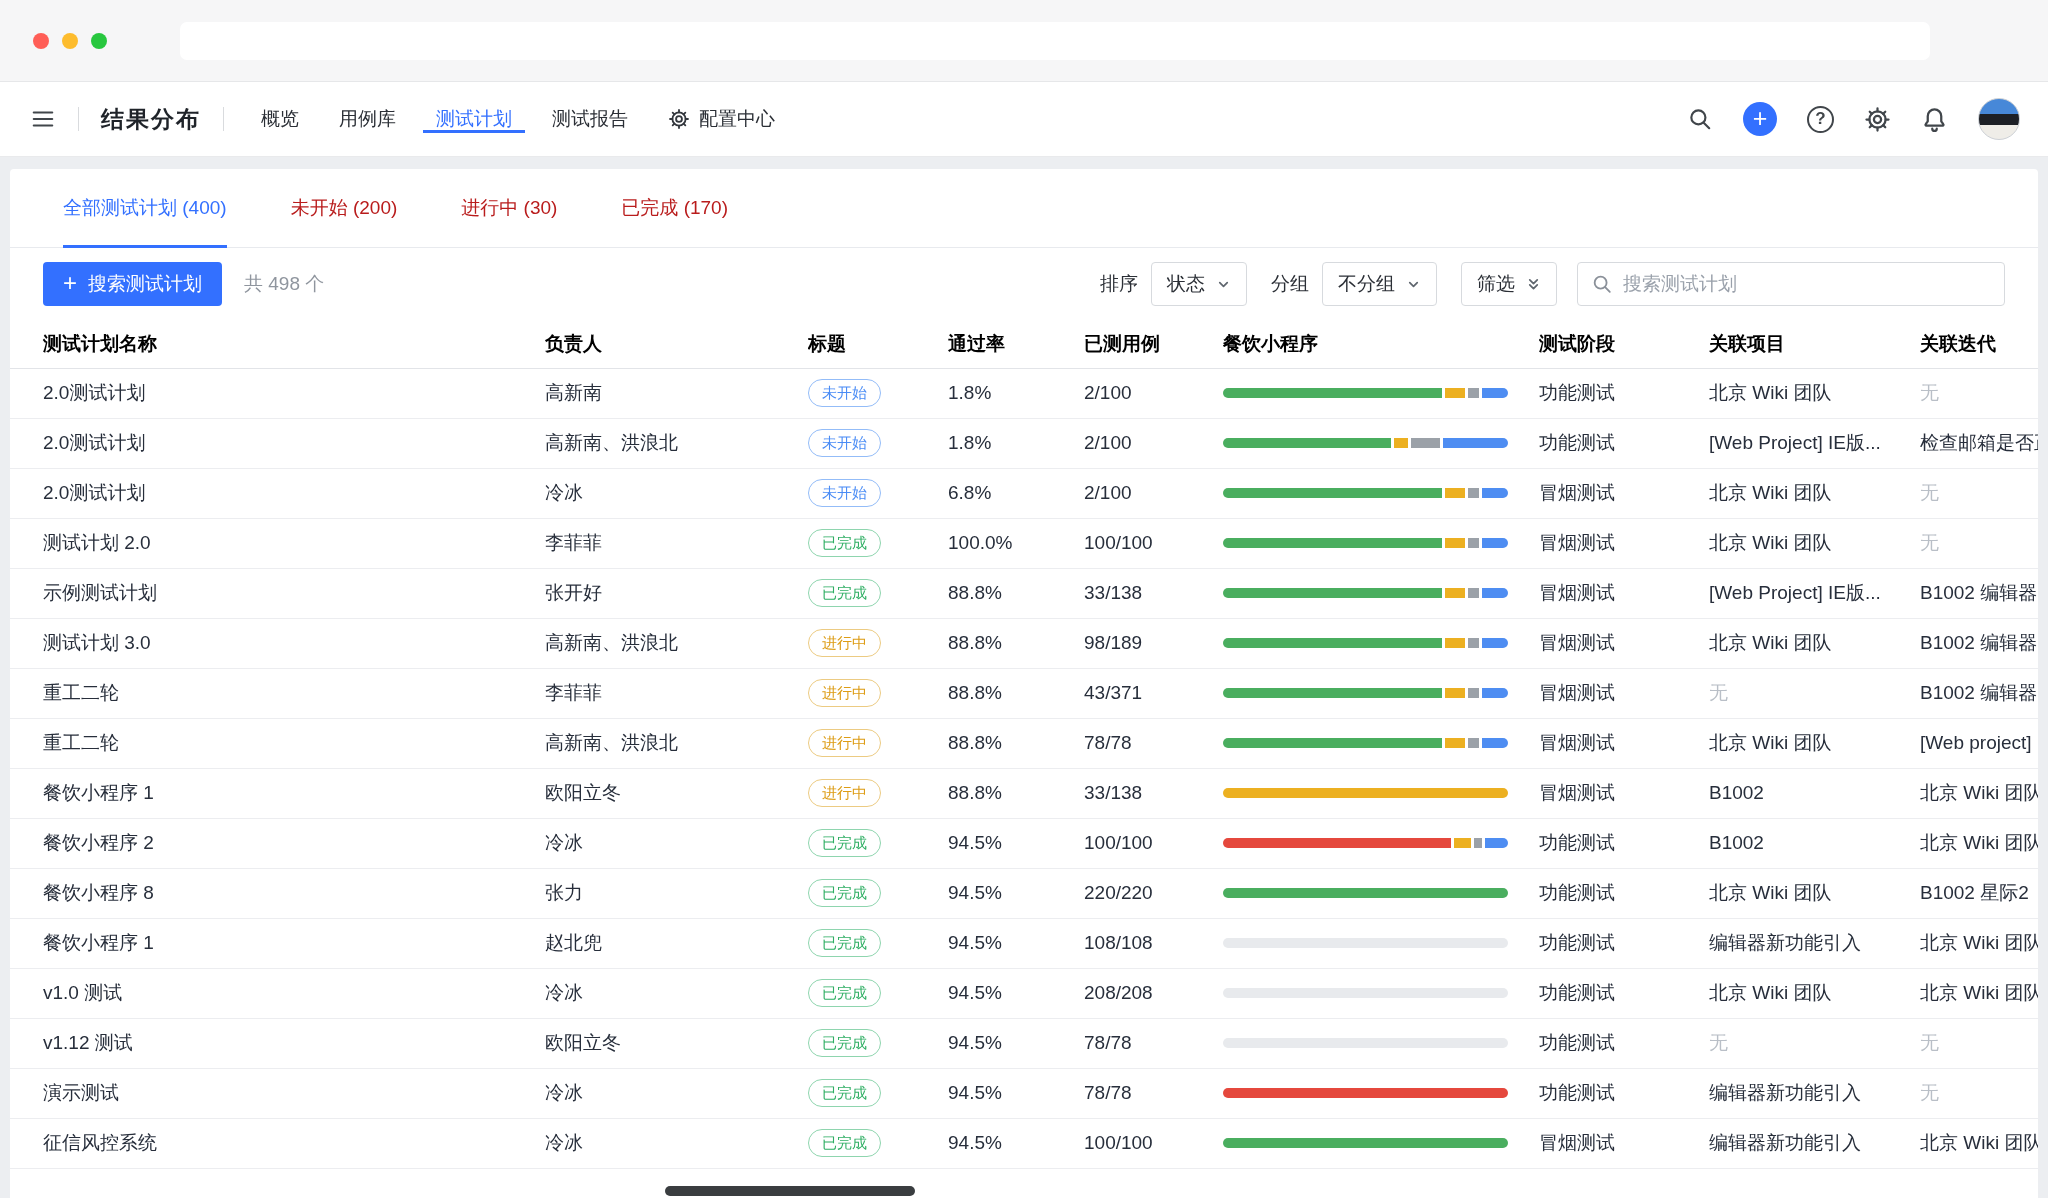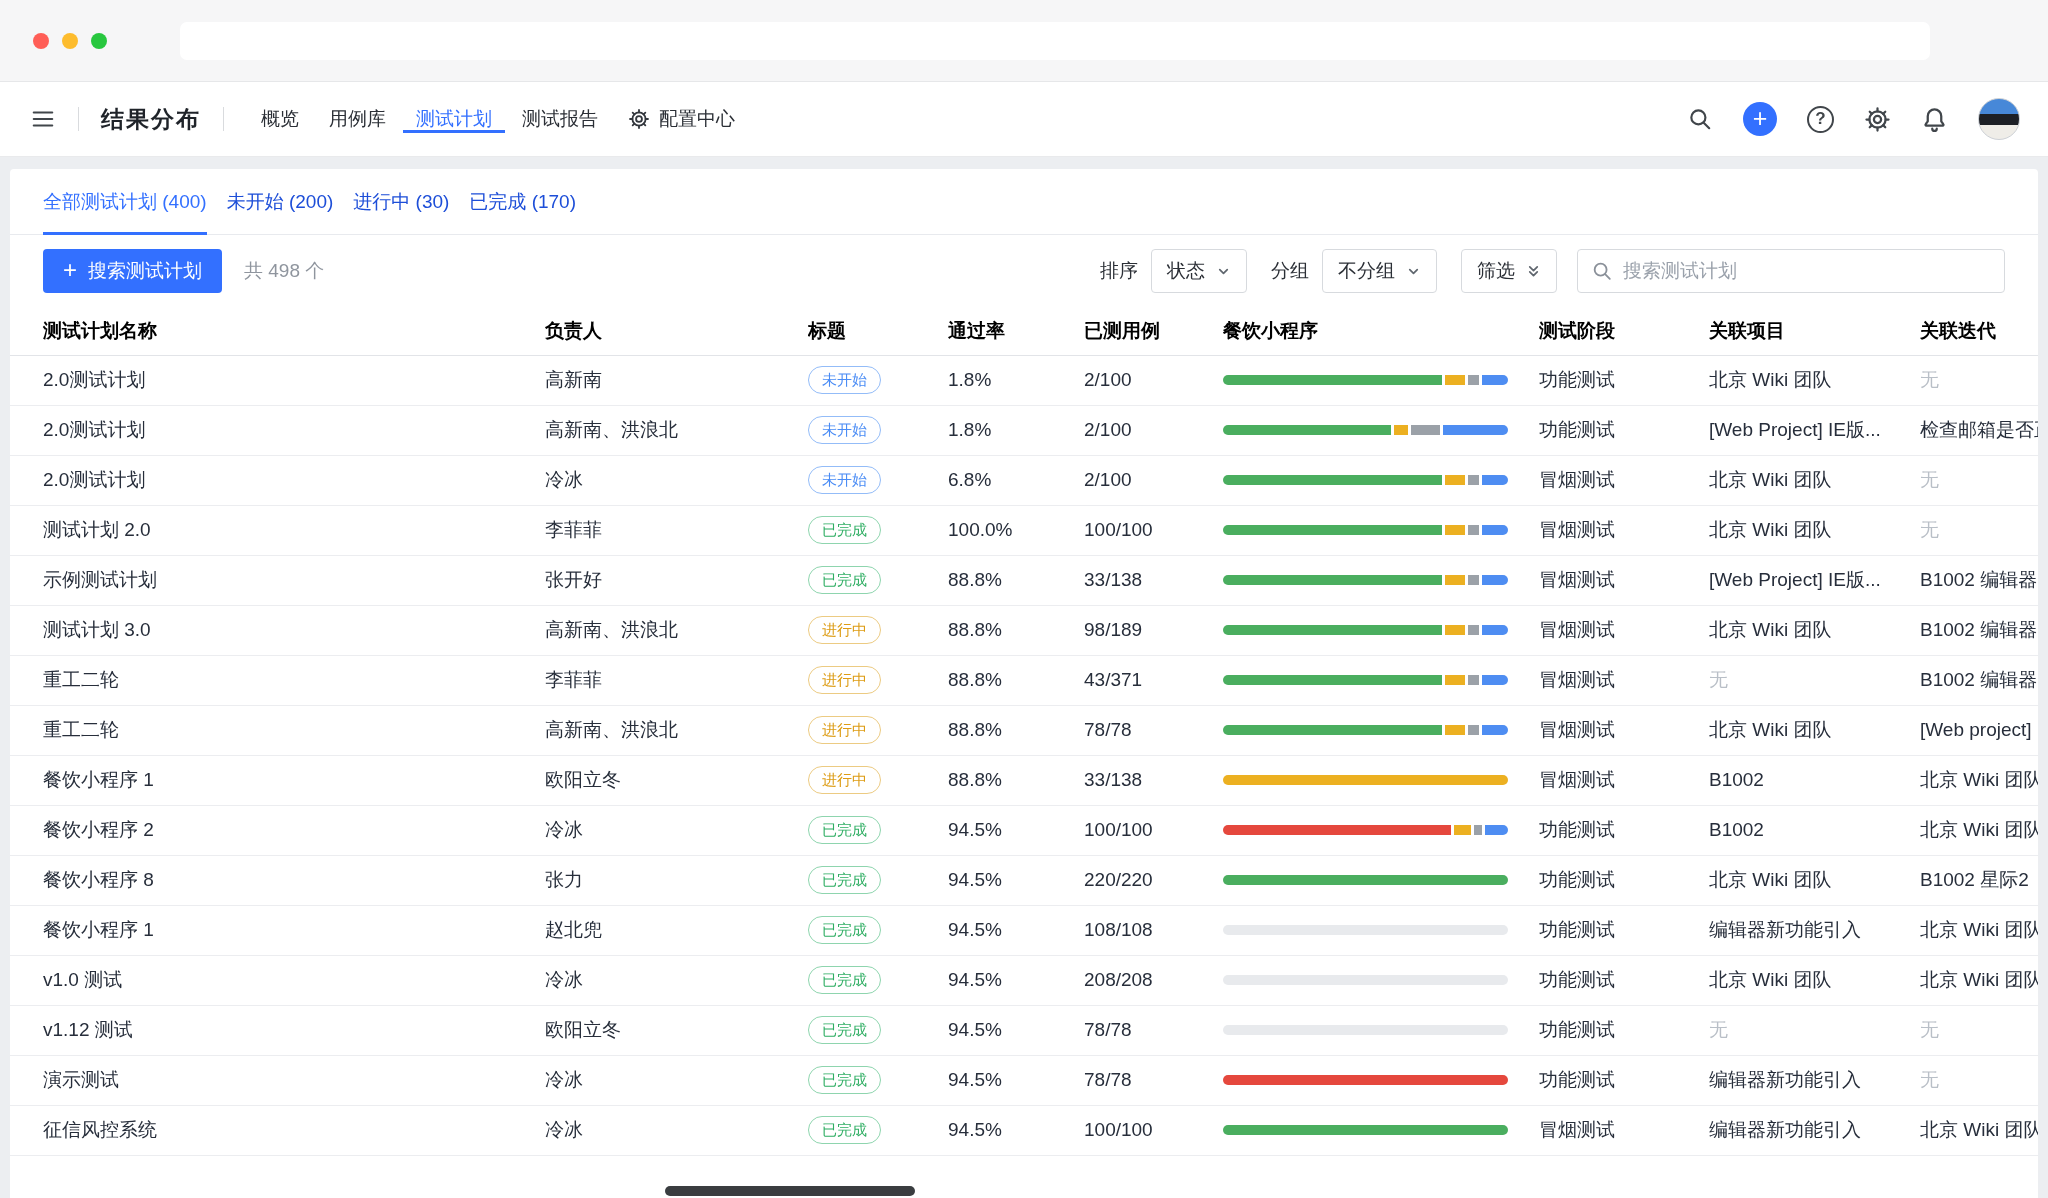--- a/index.html
+++ b/index.html
@@ -15,36 +15,36 @@
   .light.r { background: #ff5e57; } .light.y { background: #fdbc2e; } .light.g { background: #28c73f; }
   .urlbar { margin-left: 73px; width: 1750px; height: 38px; background: #fff; border-radius: 7px; border: none; outline: none; font-size: 18px; padding: 0 16px; color: #444; }
   
   .nav { height: 75px; background: #fff; display: flex; align-items: stretch; padding: 0 28px 0 30px; border-bottom: 1px solid #e9eaec; }
   .nav-left { display: flex; align-items: center; }
   .icon { display: inline-flex; align-items: center; justify-content: center; }
   .icon svg { display: block; }
   .hamburger { width: 26px; height: 26px; cursor: pointer; }
   .vdiv { width: 1px; height: 24px; background: #d9dbde; margin: 0 22px; align-self: center; }
   .nav-title { font-size: 23px; font-weight: 700; letter-spacing: 2px; color: #1f2329; }
-  .nav-items { display: flex; align-items: center; gap: 0; }
+  .nav-items { display: flex; align-items: center; gap: 10px; }
   .nav-item { position: relative; display: flex; align-items: center; gap: 9px; padding: 0 15px; font-size: 19px; color: #2b2f36; cursor: pointer; }
   .nav-item.active { color: #3370ff; }
   .nav-item.active::after { content: ""; position: absolute; left: 2px; right: 2px; bottom: -1px; height: 3px; background: #3370ff; }
   .nav-spacer { flex: 1; }
   .nav-actions { display: flex; align-items: center; gap: 30px; }
   .act { cursor: pointer; }
   .act svg { stroke: #41464b; fill: none; stroke-width: 2; stroke-linecap: round; stroke-linejoin: round; }
   .plus-btn { width: 34px; height: 34px; border-radius: 50%; background: #3370ff; color: #fff; font-size: 25px; line-height: 1; display: flex; align-items: center; justify-content: center; cursor: pointer; padding-bottom: 2px; }
   .help-btn { width: 27px; height: 27px; border-radius: 50%; border: 2px solid #41464b; color: #41464b; font-size: 17px; font-weight: 700; display: flex; align-items: center; justify-content: center; cursor: pointer; }
   .avatar { width: 42px; height: 42px; border-radius: 50%; border: 1px solid #ccd0d5; cursor: pointer;
     background: linear-gradient(to bottom, #4788d8 0 38%, #1d2026 38% 64%, #efede8 64% 100%); }
   
   .card { margin: 12px 10px 0; background: #fff; height: 1030px; border-radius: 4px 4px 0 0; overflow: hidden; }
-  .tabs { height: 66px; display: flex; align-items: stretch; padding-left: 33px; gap: 20px; border-bottom: 1px solid #e8eaee; }
-  .tab { position: relative; display: flex; align-items: center; font-size: 19px; color: #1d4ed8; cursor: pointer; }
+  .tabs { height: 79px; display: flex; align-items: stretch; padding-left: 53px; gap: 64px; border-bottom: 1px solid #e8eaee; }
+  .tab { position: relative; display: flex; align-items: center; font-size: 19px; color: #b91c1c; cursor: pointer; }
   .tab.active { color: #3370ff; }
   .tab.active::after { content: ""; position: absolute; left: 0; right: 0; bottom: -1px; height: 3px; background: #3370ff; }
   .toolbar { height: 72px; display: flex; align-items: center; padding: 0 33px; }
   .btn-new { height: 44px; background: #3370ff; color: #fff; border: none; border-radius: 4px; font-size: 19px; display: flex; align-items: center; gap: 11px; padding: 0 20px; cursor: pointer; }
   .btn-new .plus { font-size: 24px; line-height: 1; padding-bottom: 2px; }
   .total { margin-left: 22px; color: #8f959e; font-size: 19px; }
   .toolbar-right { margin-left: auto; display: flex; align-items: center; }
   .grp { display: flex; align-items: center; gap: 13px; margin-left: 24px; }
   .grp:first-child { margin-left: 0; }
   .ctl-label { font-size: 19px; color: #2b2f36; }

